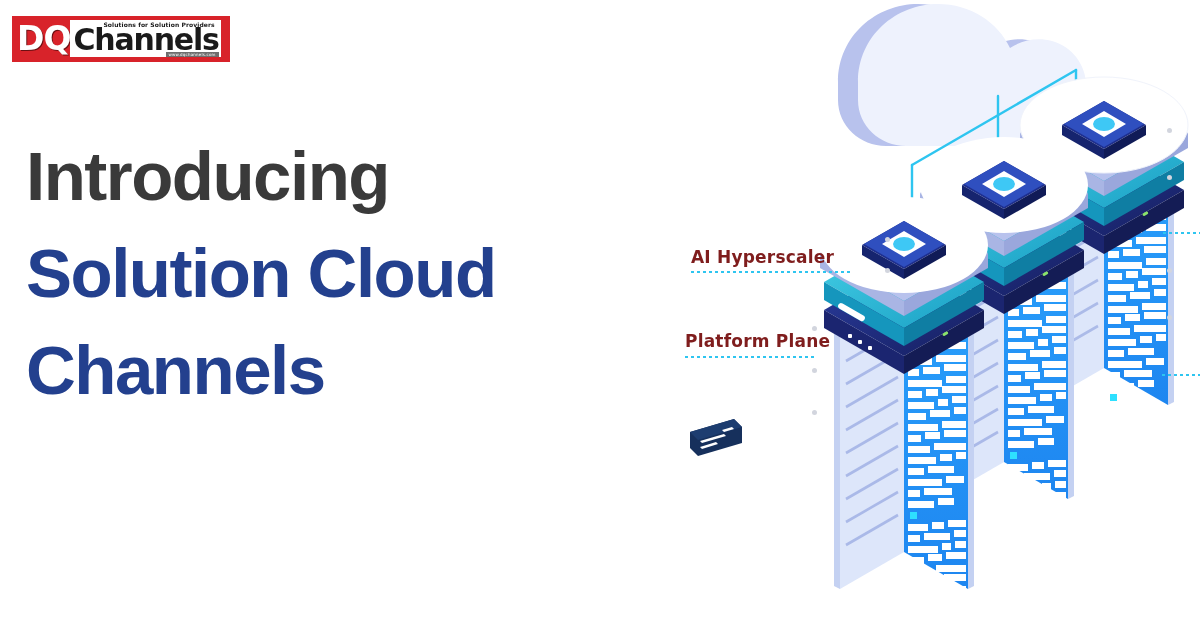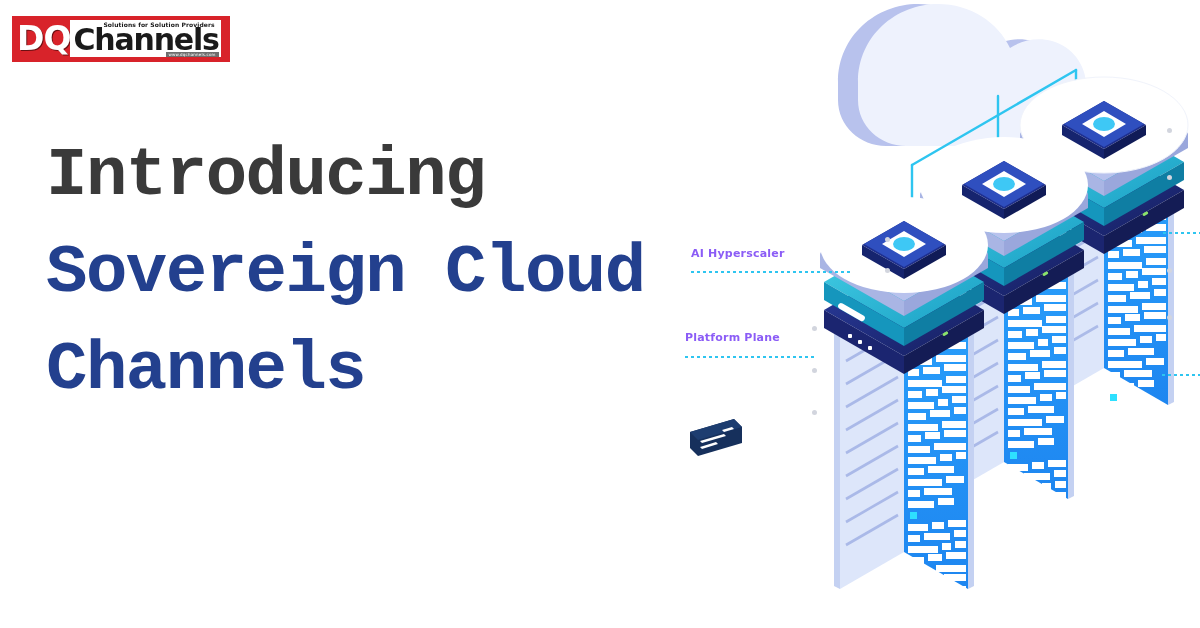--- a/index.html
+++ b/index.html
@@ -61,45 +61,44 @@
     background:#6e6e6e; color:#ffffff;
     font-family:"DejaVu Sans", sans-serif;
     font-size:4px; line-height:5px;
     padding:0 3px;
     letter-spacing:.2px;
   }
 
   
   #headline { position:absolute; left:26px; top:128px; width:620px; }
   .h-line {
-    font-family:Liberation Mono, monospace;
+    font-family:Liberation Sans, sans-serif;
     font-weight:bold;
     font-size:69px;
     line-height:97px;
     letter-spacing:-1.5px;
     white-space:nowrap;
-    margin-left:20px;
   }
   #h-introducing { color:#3a3a3a; }
   #h-line2, #h-line3 { color:#23408e; }
 
   
   #illustration {
     position:absolute; left:650px; top:0; width:550px; height:628px;
   }
   #illustration svg { display:block; }
 
   
   .iso-label {
     position:absolute;
     font-family:"DejaVu Sans", sans-serif;
     font-weight:bold;
-    font-size:11px;
+    font-size:17px;
     letter-spacing:.2px;
-    color:#8b5cf6;
+    color:#7f1d1d;
     white-space:nowrap;
   }
   #label-ai { left:691px; top:247px; }
   #label-cp { left:685px; top:331px; }
 
   .dotline {
     position:absolute; height:2px;
     background-image:repeating-linear-gradient(to right,#2ec5f0 0 3px, rgba(0,0,0,0) 3px 6px);
   }
   #dot-ai { left:691px; top:271px; width:160px; }
@@ -119,21 +118,21 @@
   <div id="logo-dq">DQ</div>
   <div id="logo-right">
     <div id="logo-tagline">Solutions for Solution Providers</div>
     <div id="logo-channels">Channels</div>
     <div id="logo-url">www.dqchannels.com</div>
   </div>
 </div>
 
 <div id="headline">
   <div class="h-line" id="h-introducing">Introducing</div>
-  <div class="h-line" id="h-line2">Sovereign Cloud</div>
+  <div class="h-line" id="h-line2">Solution Cloud</div>
   <div class="h-line" id="h-line3">Channels</div>
 </div>
 
 <div id="illustration">
 <svg width="550" height="628" viewBox="0 0 550 628" xmlns="http://www.w3.org/2000/svg">
   <defs>
     <linearGradient id="gTeal" x1="0" y1="0" x2="1" y2="1">
       <stop offset="0" stop-color="#2bc0df"></stop>
           <stop offset="1" stop-color="#128fb8"></stop>
     </linearGradient>

